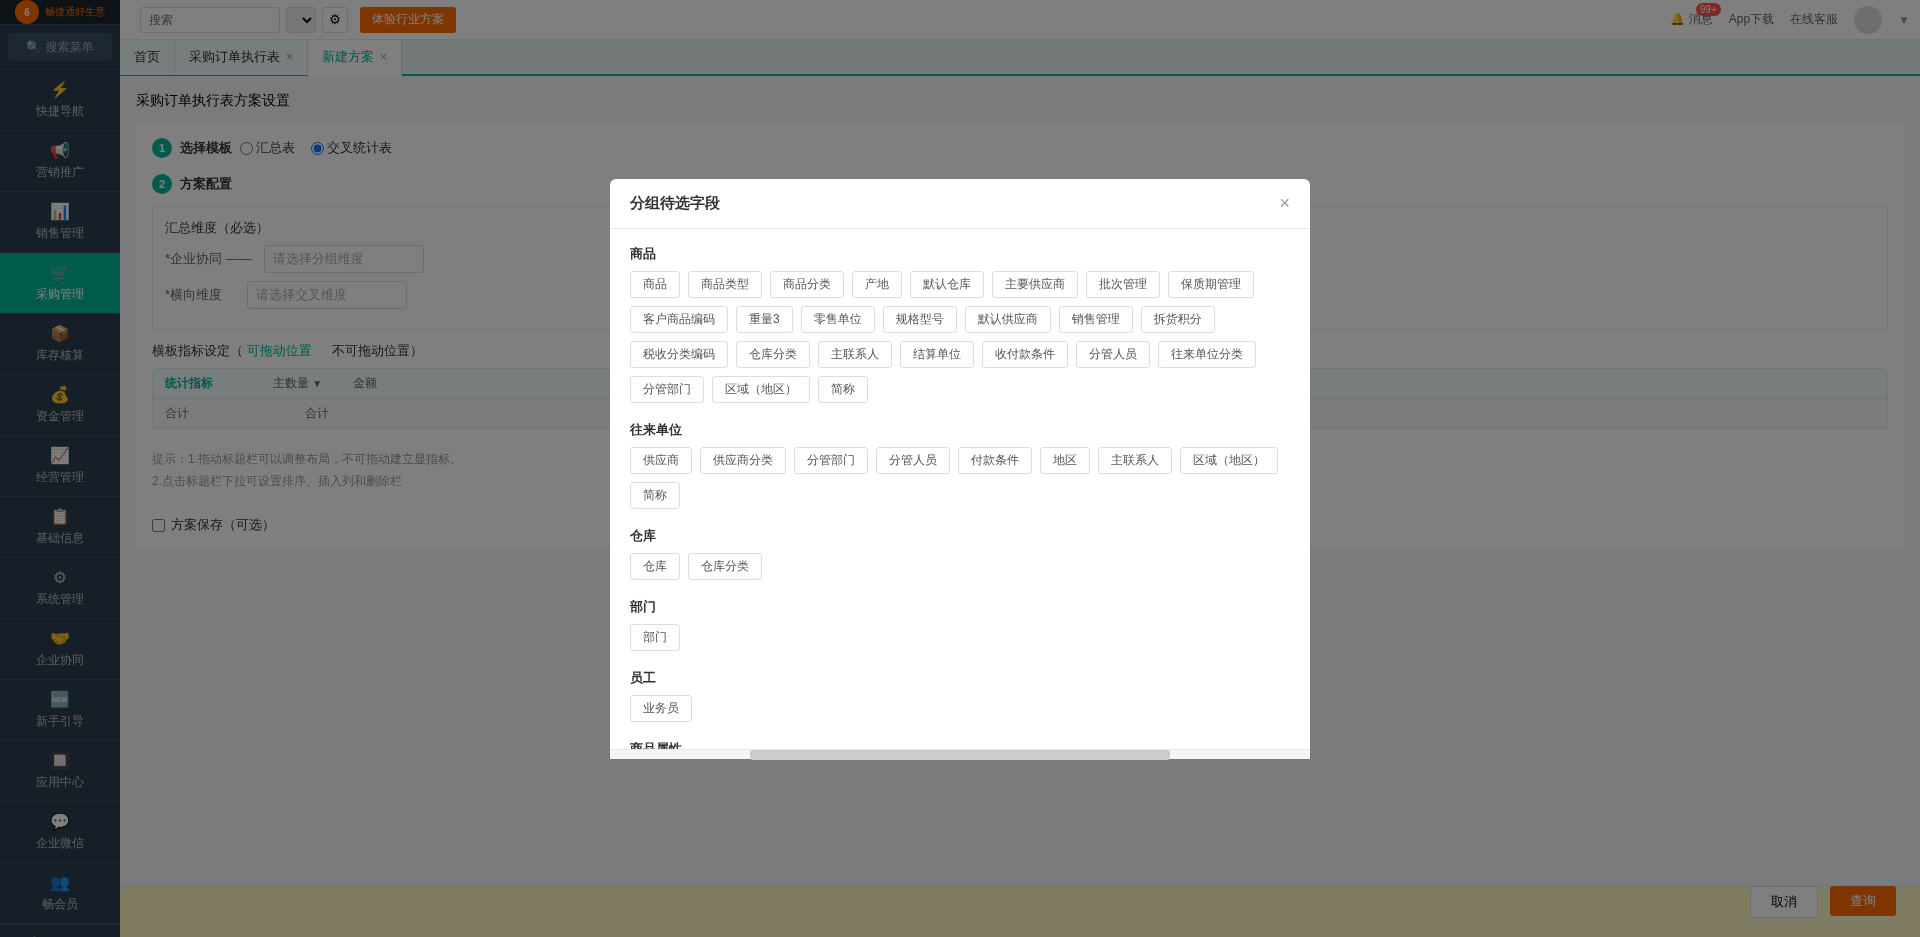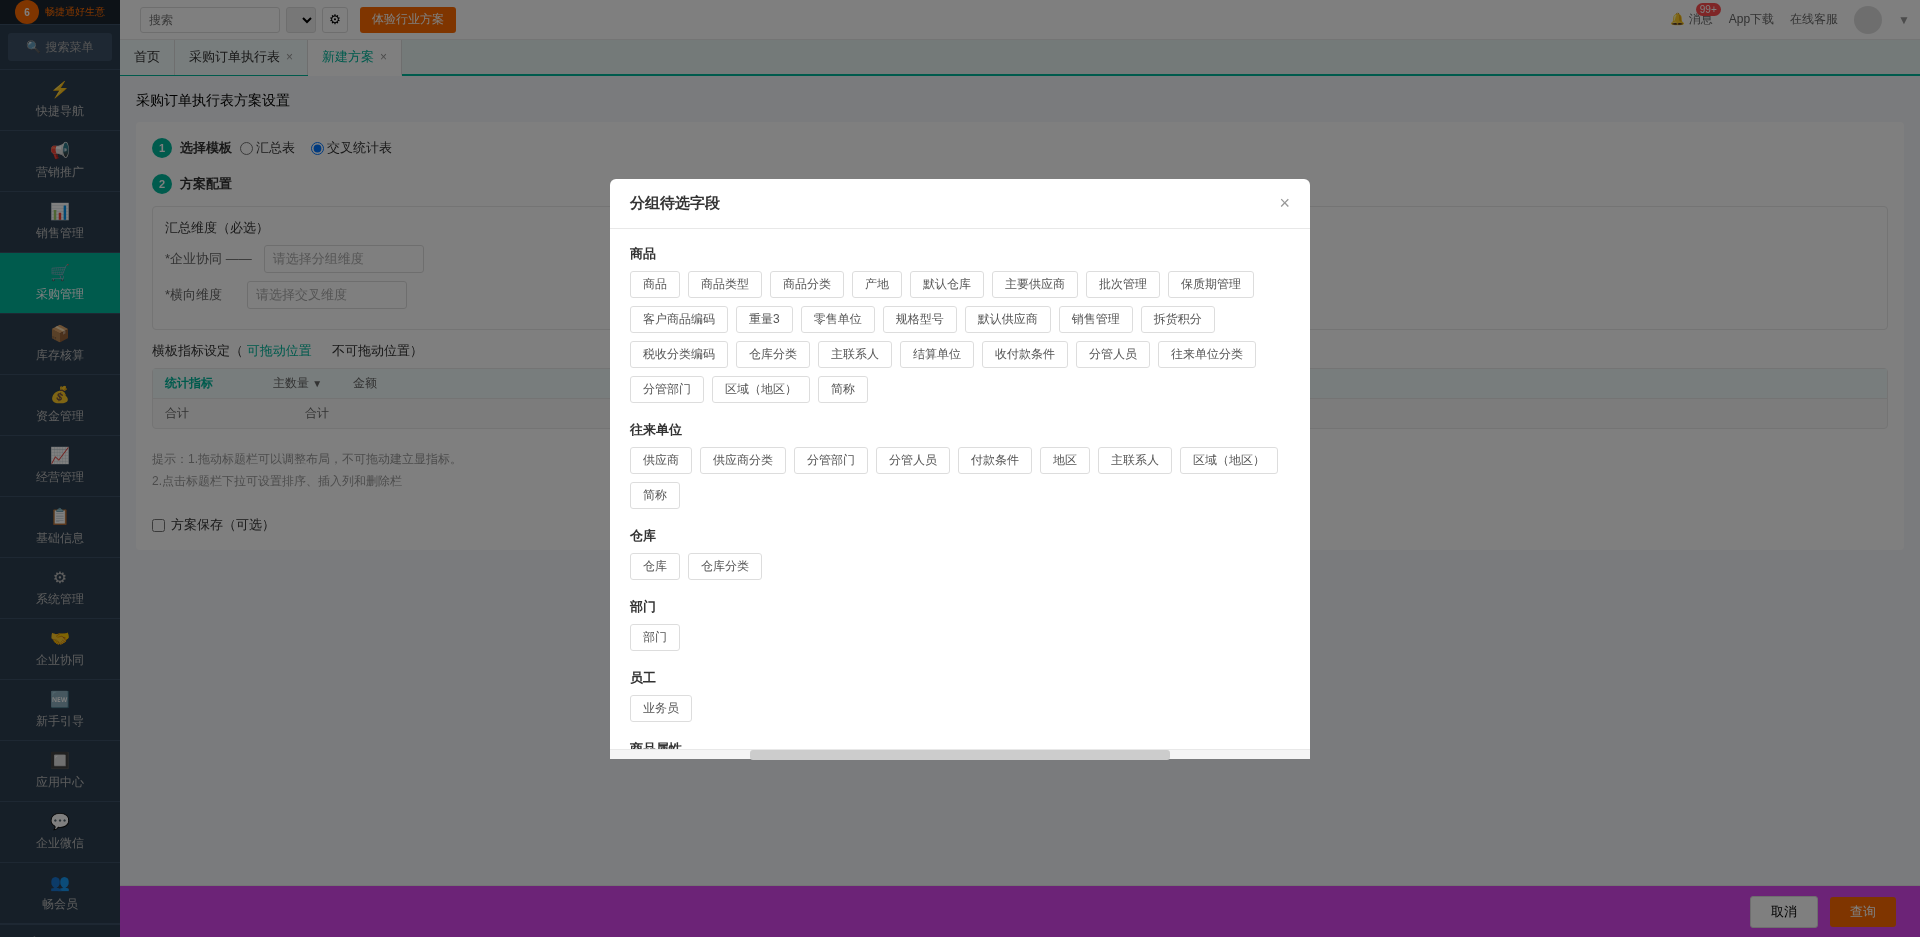--- a/index.html
+++ b/index.html
@@ -238,24 +238,24 @@
     }
     .table-cell { font-size: 12px; color: #666; min-width: 80px; }
 
     .hints { font-size: 12px; color: #999; line-height: 1.8; padding: 8px 0; }
 
     
     .bottom-bar {
       position: fixed;
       bottom: 0; left: 120px; right: 0;
       height: 52px;
-      background: #d946ef;
+      background: #fef9c3;
       border-top: 1px solid #e8e8e8;
       display: flex;
-      align-items: center;
+      align-items: flex-start;
       justify-content: flex-end;
       padding: 0 24px;
       gap: 12px;
       z-index: 98;
     }
     .btn-cancel {
       padding: 6px 20px;
       border: 1px solid #ddd;
       border-radius: 3px;
       background: #fff;

